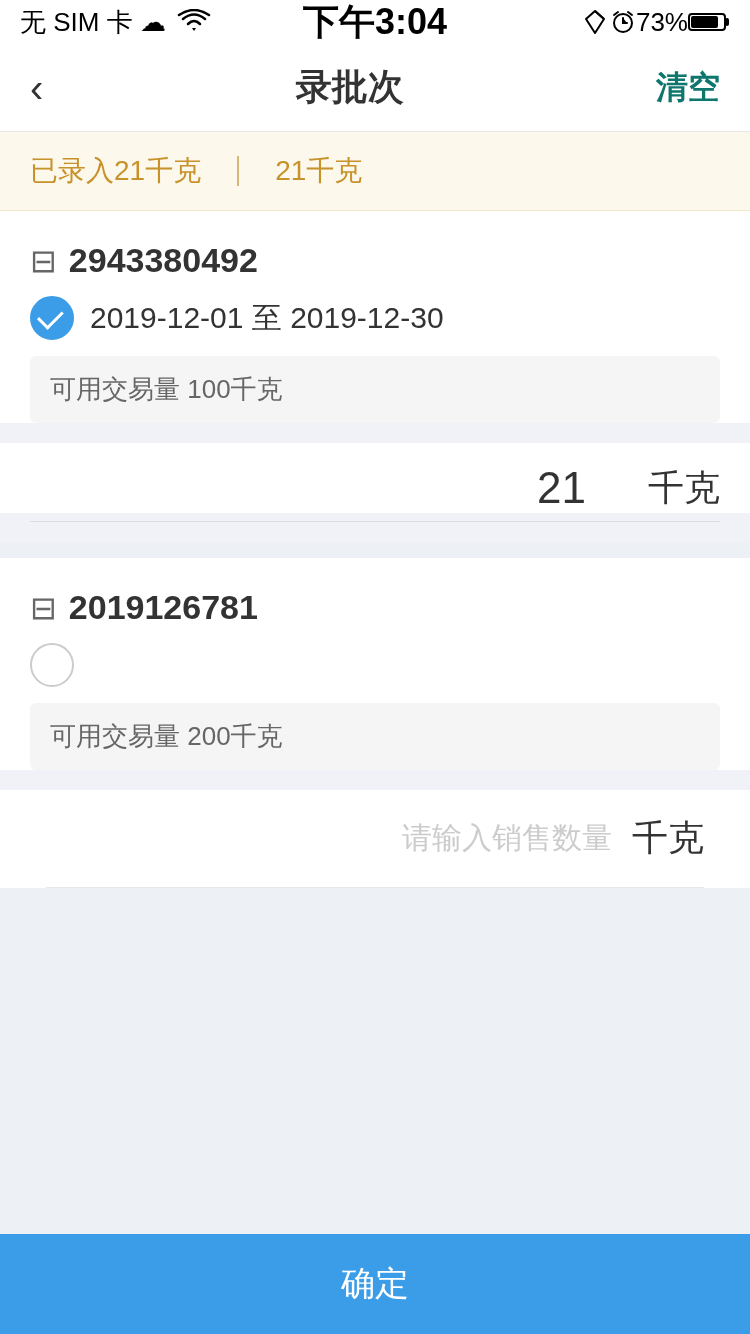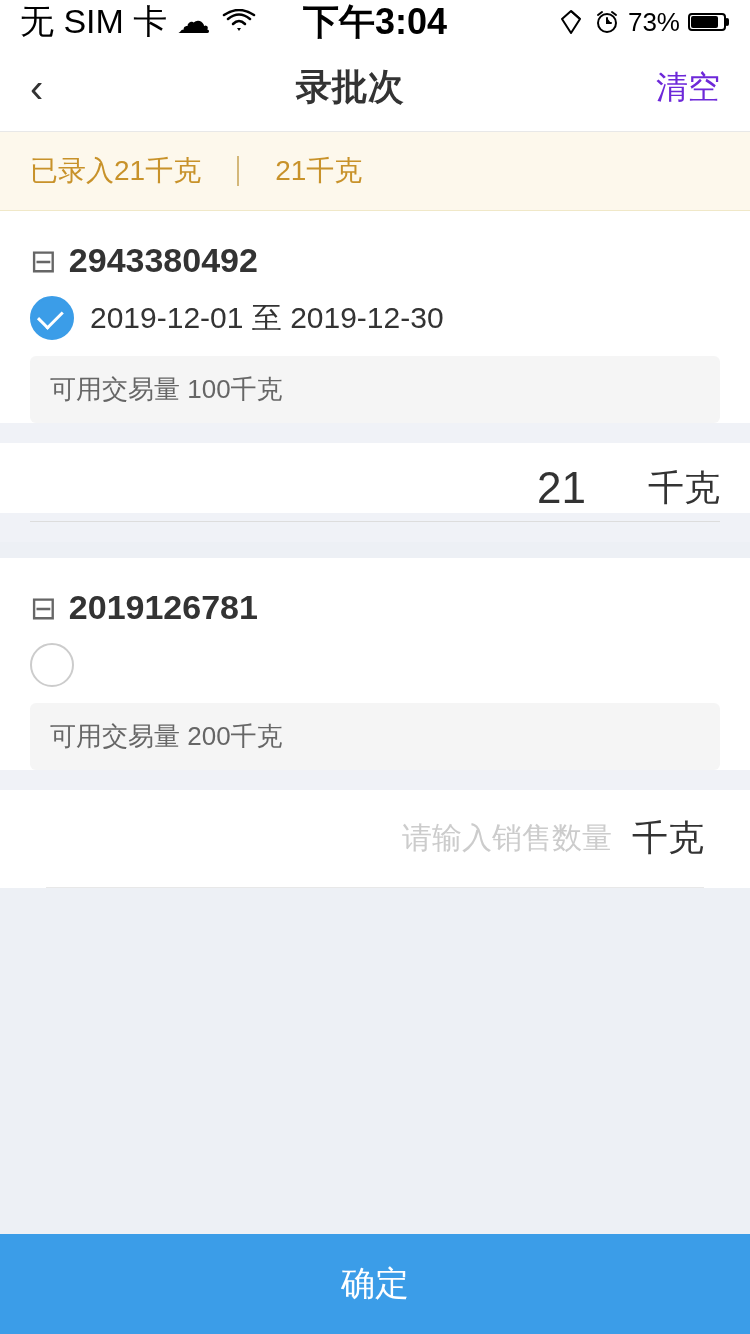--- a/index.html
+++ b/index.html
@@ -35,21 +35,20 @@
       font-size: 36px;
       font-weight: 700;
       color: #000;
       position: absolute;
       left: 50%;
       transform: translateX(-50%);
     }
     .status-right {
       display: flex;
       align-items: center;
-      gap: 8px;
       font-size: 26px;
       color: #000;
     }
 
     
     .nav-bar {
       width: 100%;
       height: 88px;
       background: #fff;
       display: flex;
@@ -64,22 +63,23 @@
       cursor: pointer;
       line-height: 1;
     }
     .nav-title {
       font-size: 36px;
       font-weight: 600;
       color: #333;
     }
     .nav-clear {
       font-size: 32px;
-      color: #6d28d9;
-      cursor: pointer;
+      color: #0f766e;
+      cursor: pointer;
+      font-weight: bold;
     }
 
     
     .info-banner {
       background: #fdf8ec;
       padding: 20px 30px;
       display: flex;
       align-items: center;
       gap: 16px;
       border-bottom: 1px solid #f0e8c8;
@@ -253,21 +253,21 @@
       height: 1px;
       background: #ddd;
       margin: 8px 30px 20px 30px;
     }
   </style>
 </head>
 <body>
 
 <div class="status-bar">
   <div class="status-left">
-    <span style="font-size:34px;">无 SIM 卡 ☁</span>
+    <span style="font-size:26px;">无 SIM 卡 ☁</span>
     <svg width="36" height="26" viewBox="0 0 36 26">
       <path d="M18 22 L20 19 L16 19 Z" fill="#000"></path>
       <path d="M12 15 Q18 9 24 15" fill="none" stroke="#000" stroke-width="2.5" stroke-linecap="round"></path>
       <path d="M7 10 Q18 1 29 10" fill="none" stroke="#000" stroke-width="2.5" stroke-linecap="round"></path>
       <path d="M3 6 Q18 -4 33 6" fill="none" stroke="#000" stroke-width="2.5" stroke-linecap="round"></path>
     </svg>
   </div>
   <div class="status-center">下午3:04</div>
   <div class="status-right">
     <svg width="22" height="26" viewBox="0 0 22 26" style="margin-right:4px;">

